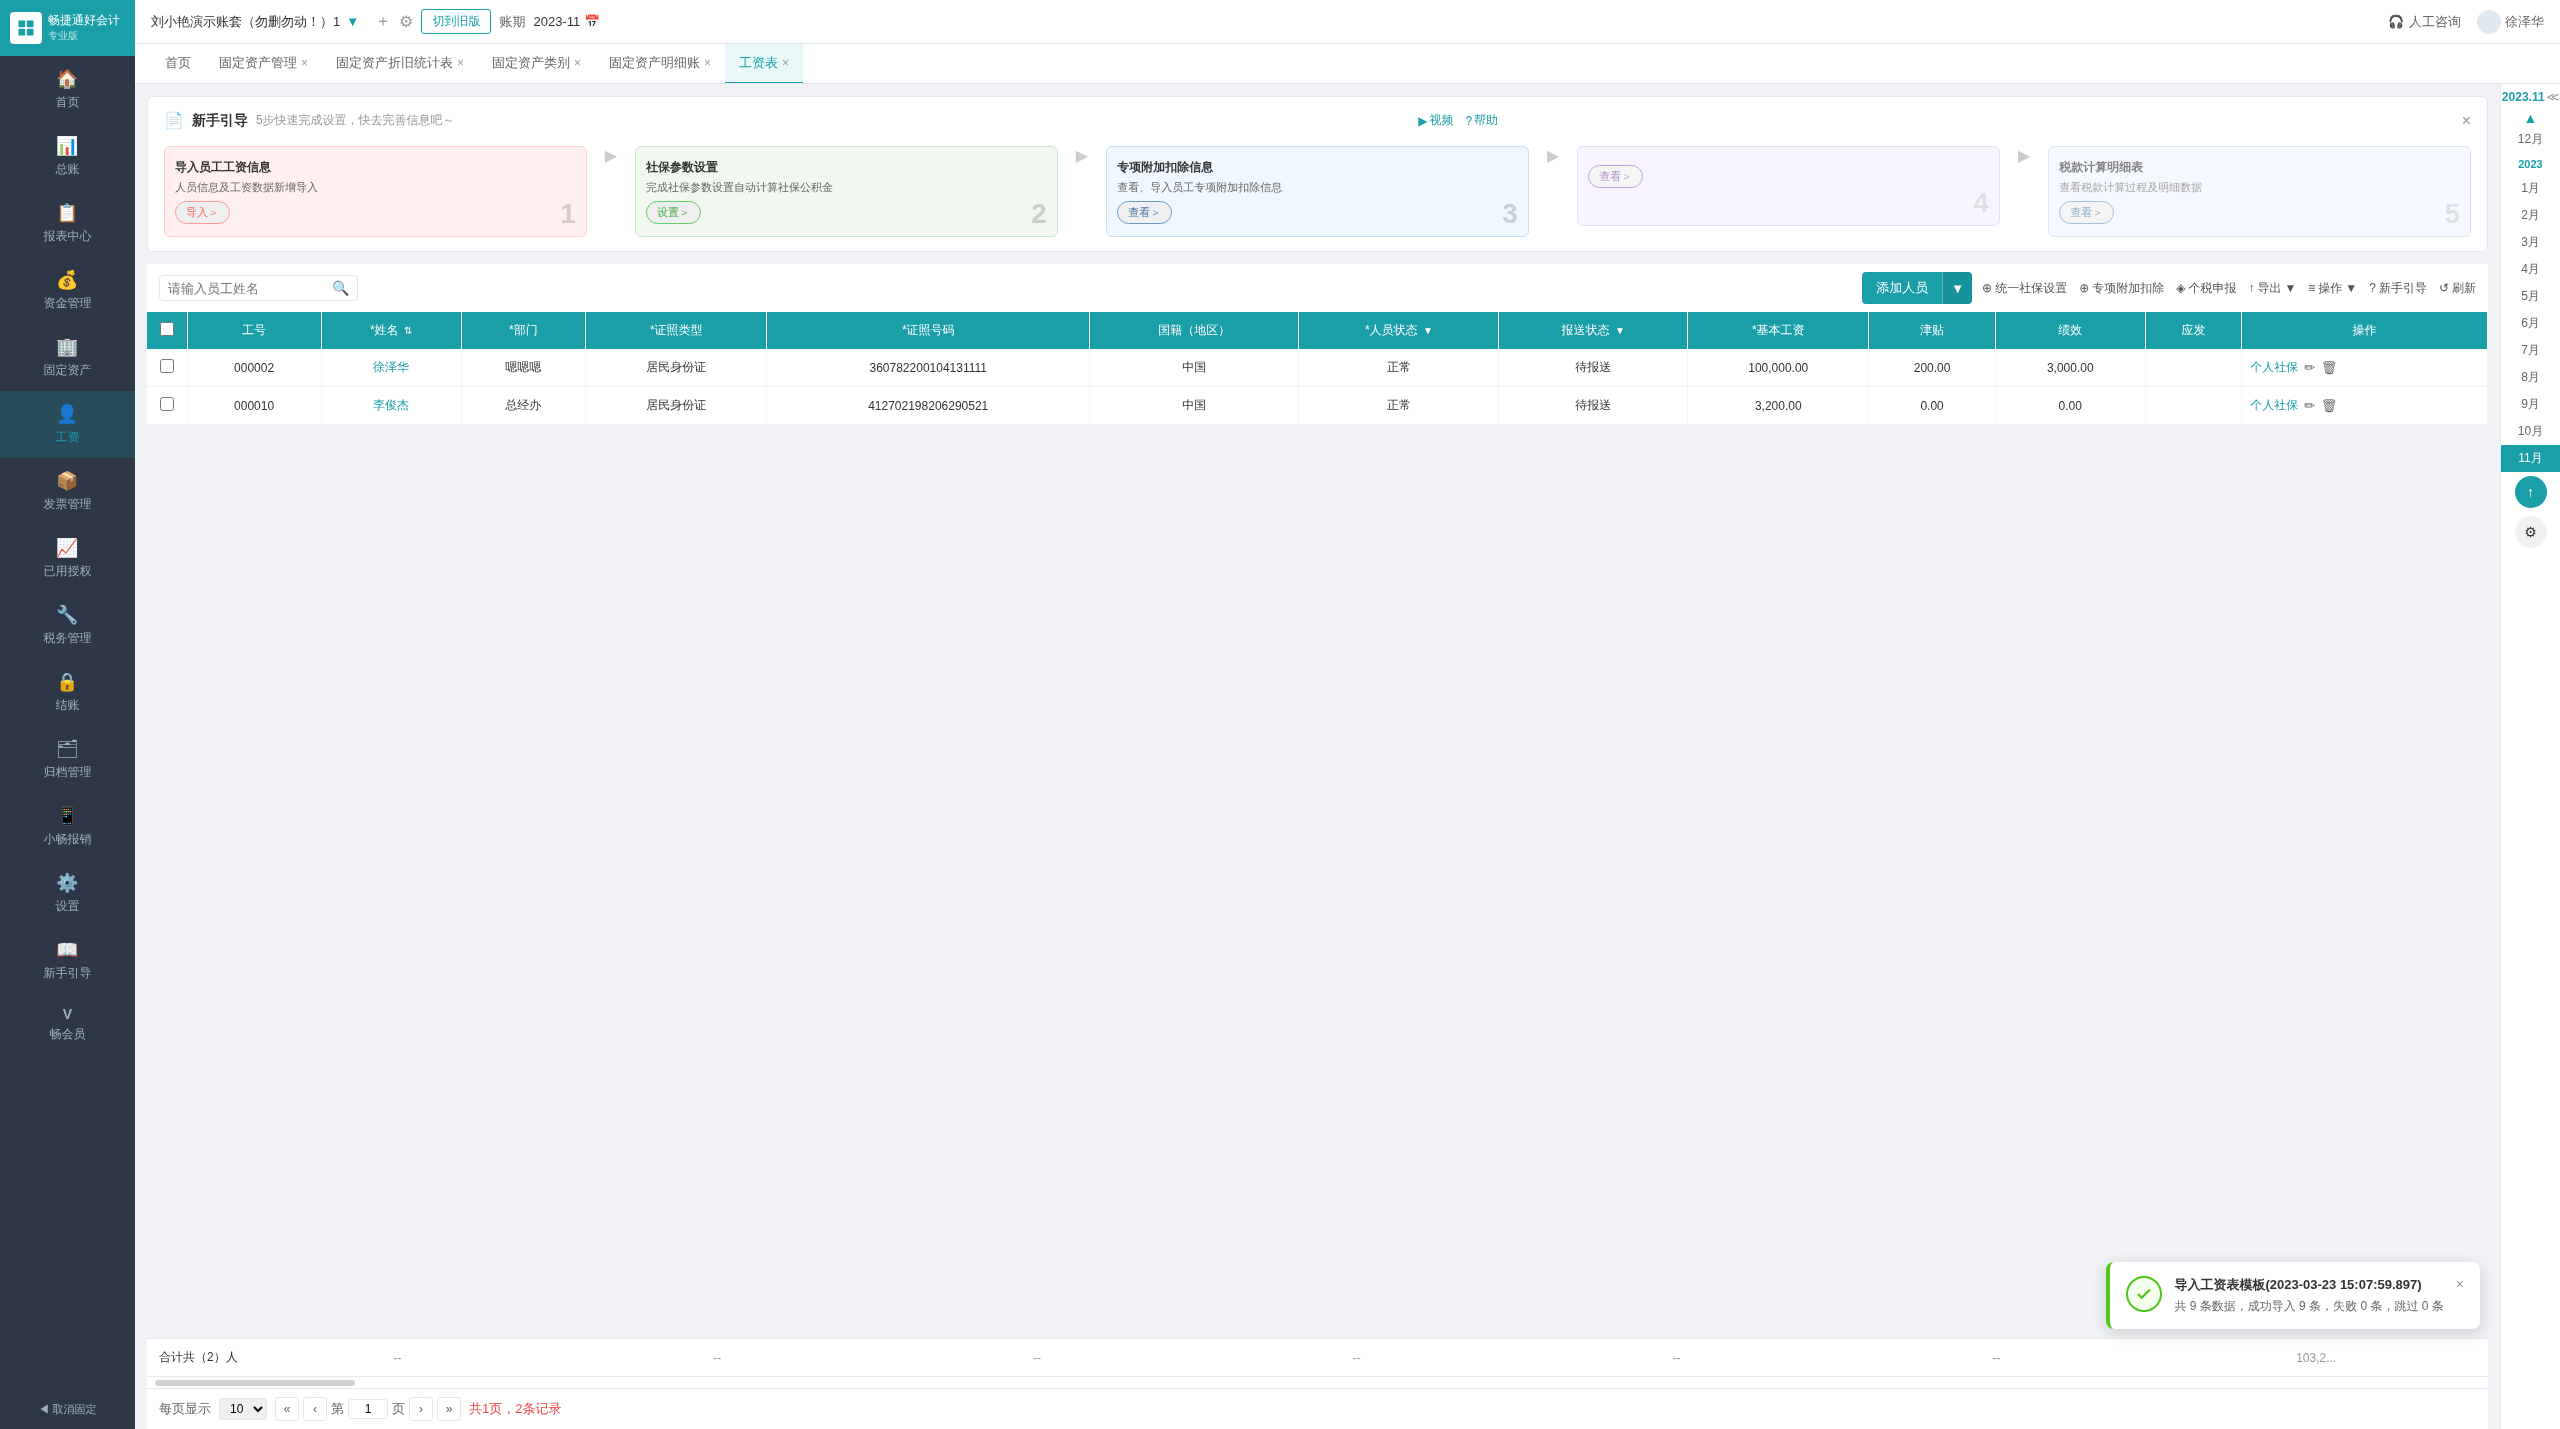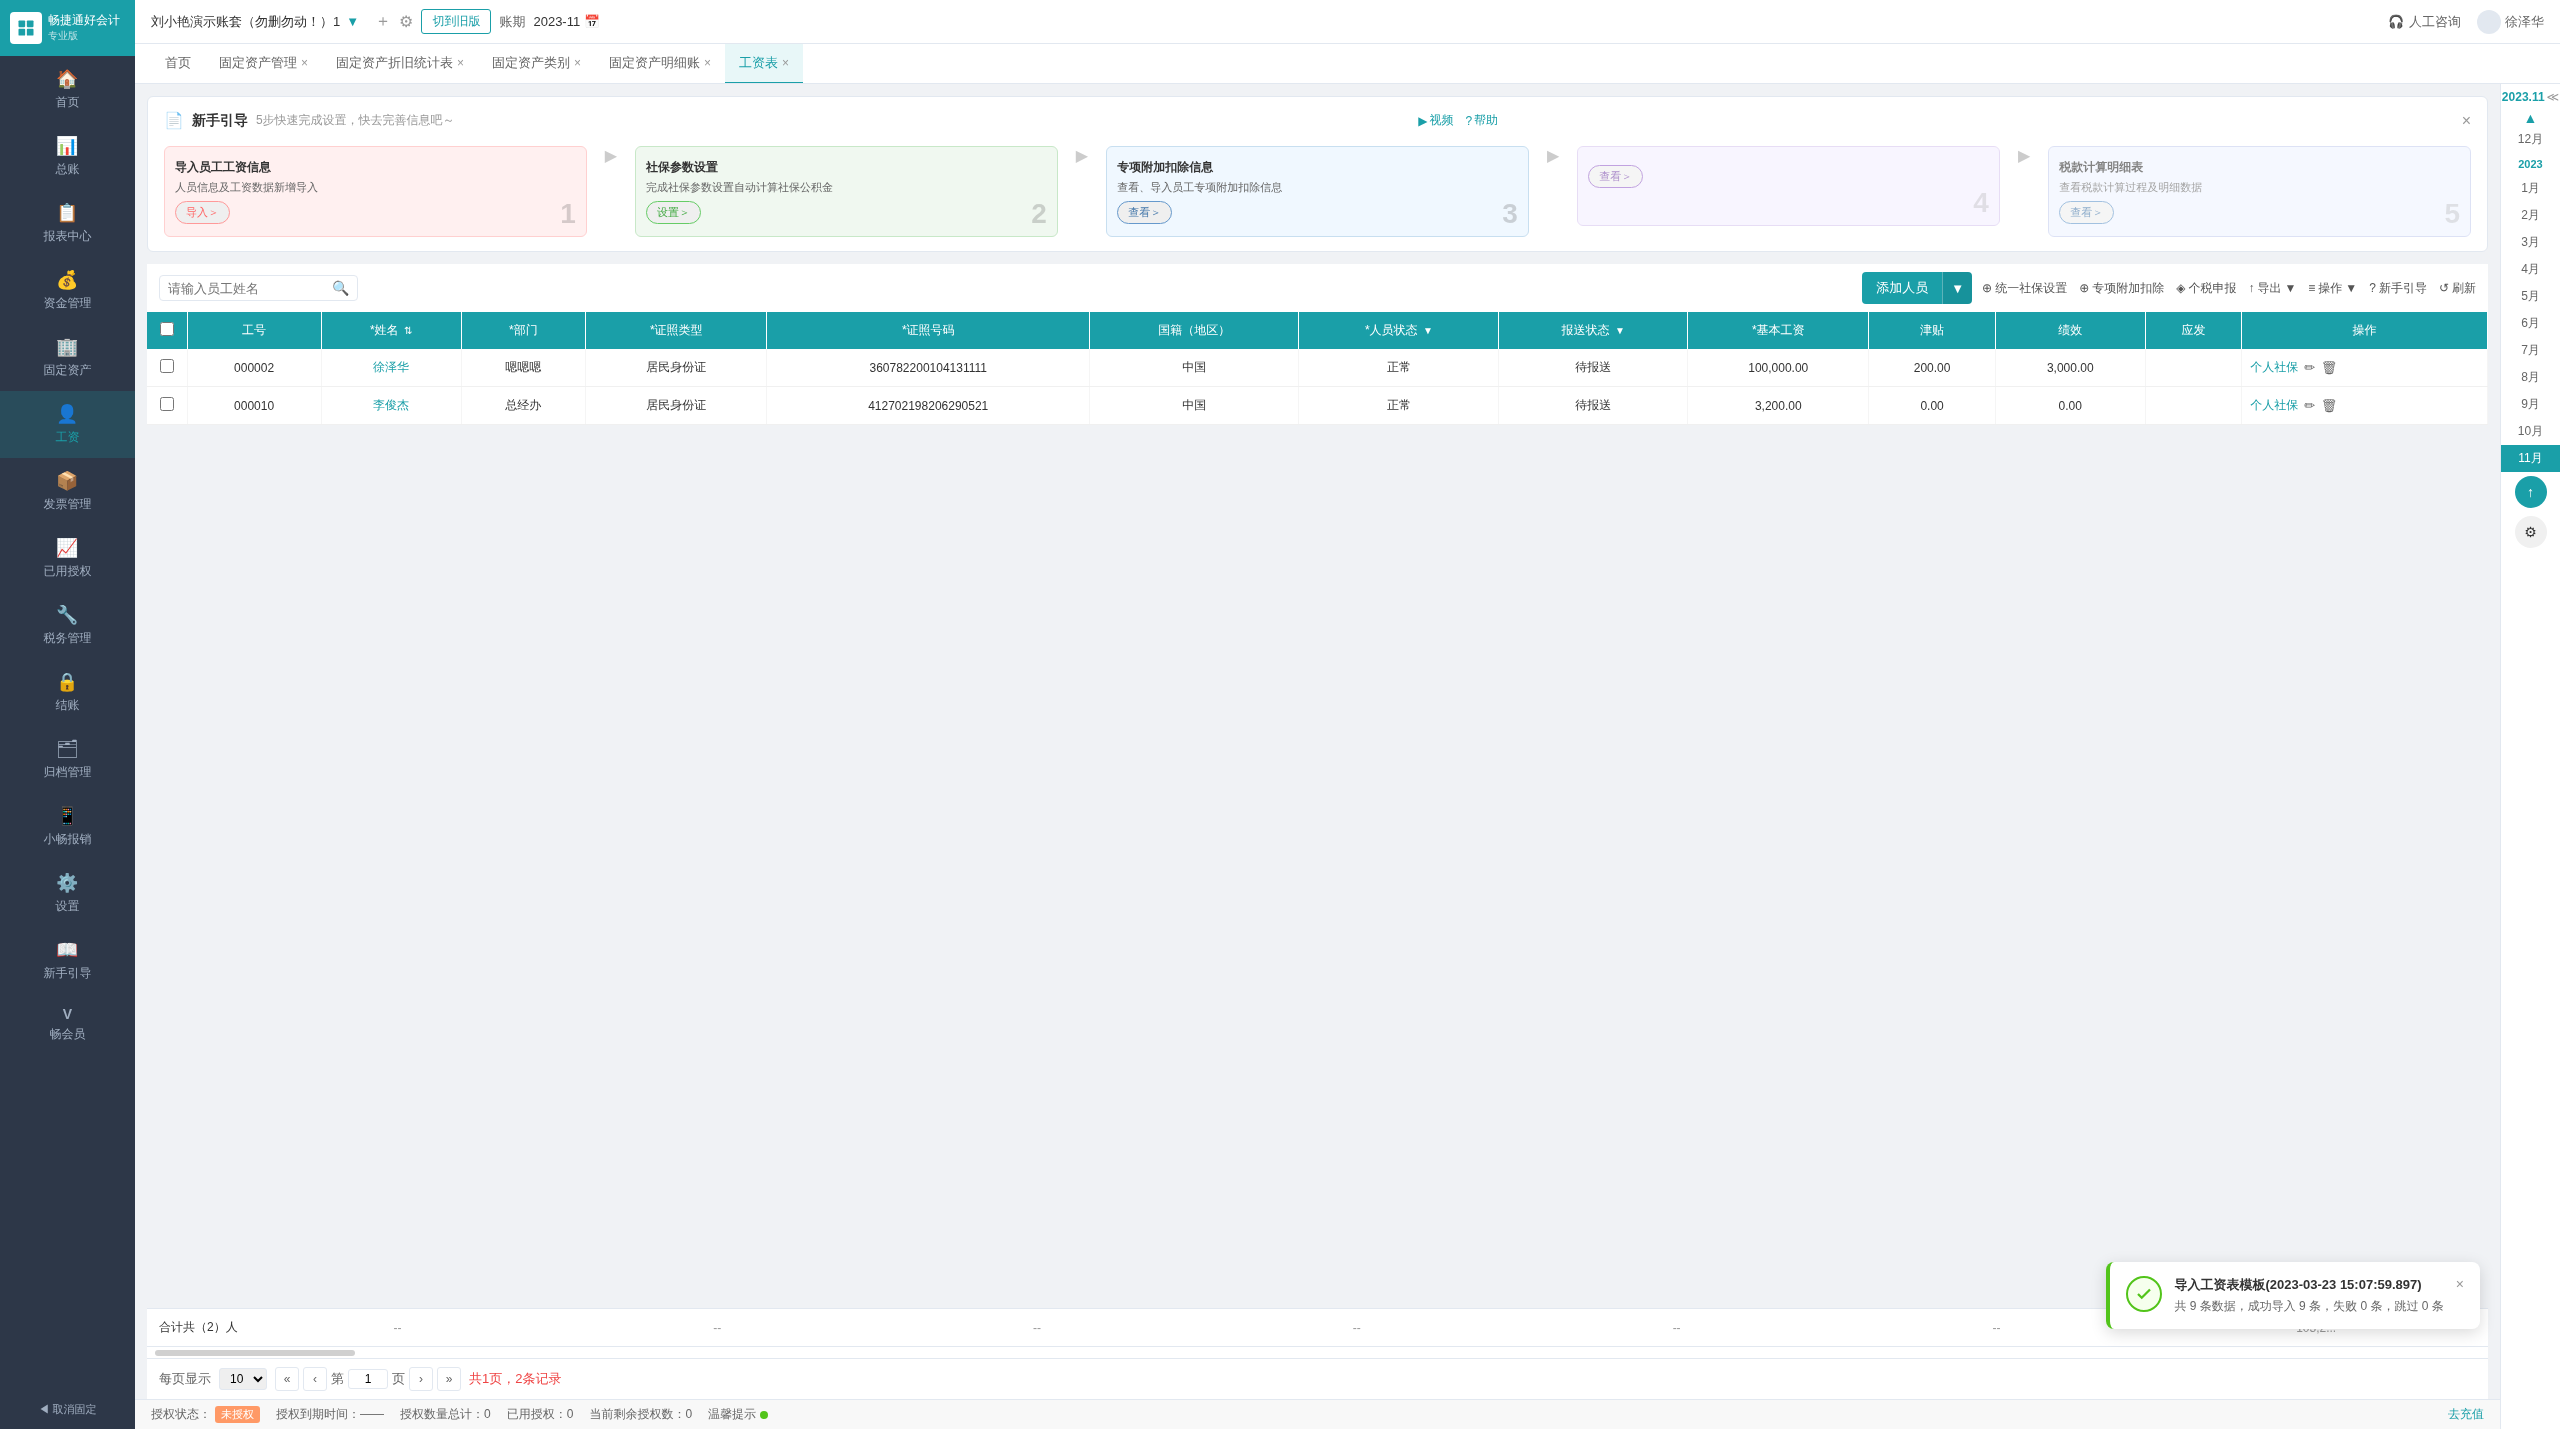--- a/index.html
+++ b/index.html
@@ -621,35 +621,20 @@
           <button class="page-btn">‹</button>
           <span style="color:#666;font-size:13px">第</span>
           <input class="page-input" type="text" value="1" style="">
           <span style="color:#666;font-size:13px">页</span>
           <button class="page-btn">›</button>
           <button class="page-btn">»</button>
         </div>
         <span class="page-info">共1页，2条记录</span>
       </div>
 
-      <div class="status-bar">
-        <span class="status-item">
-          <span>授权状态：</span>
-          <span class="status-tag">未授权</span>
-        </span>
-        <span>授权到期时间：——</span>
-        <span>授权数量总计：0</span>
-        <span>已用授权：0</span>
-        <span>当前剩余授权数：0</span>
-        <span class="status-item">
-          <span>温馨提示</span>
-          <span class="warning-dot"></span>
-        </span>
-        <span class="renew-link">去充值</span>
-      </div>
     </div>
 
     <div class="right-side-panel">
       <div style="display:flex;align-items:center;padding:6px 4px;gap:2px">
         <span style="font-size:12px;color:#1a9fa8;font-weight:bold">2023.11</span>
         <span style="color:#999;font-size:12px;cursor:pointer">≪</span>
       </div>
       <div style="display:flex;flex-direction:column;align-items:center;padding:0 2px;width:100%">
         <span style="color:#1a9fa8;cursor:pointer;font-size:14px">▲</span>
       </div>

